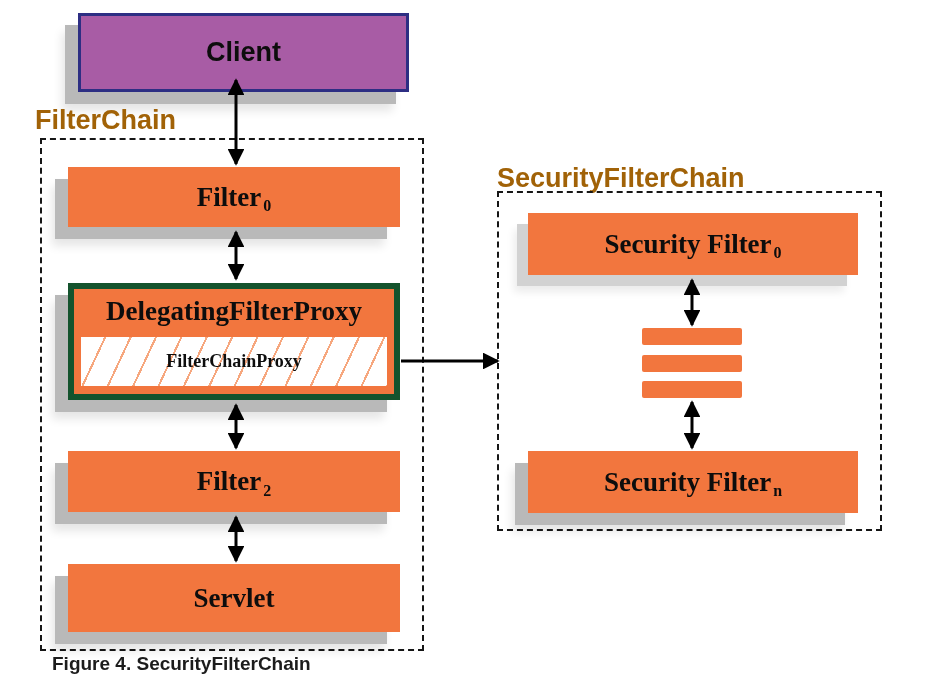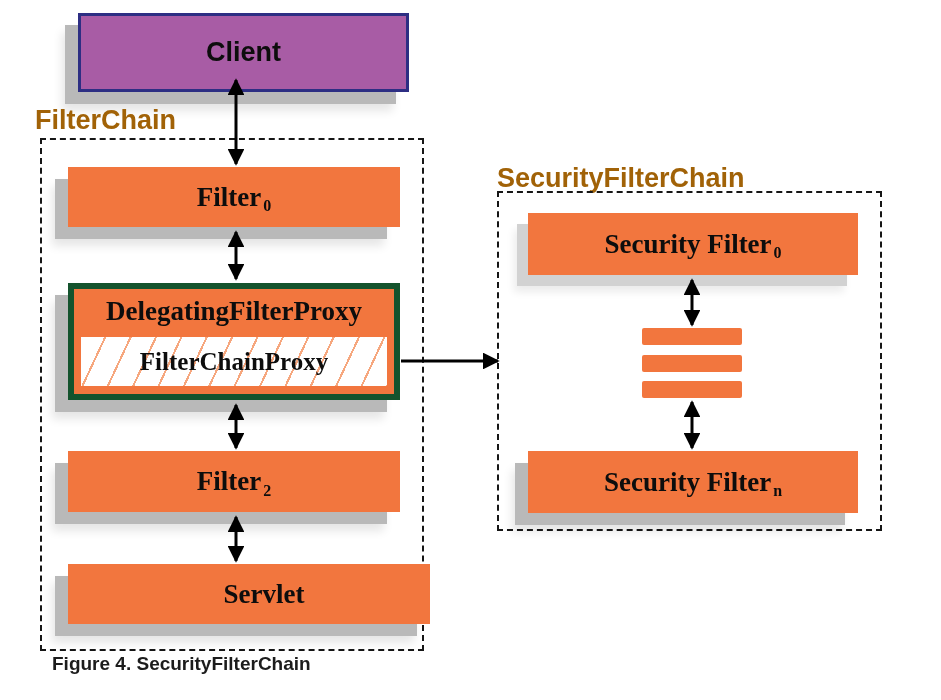--- a/index.html
+++ b/index.html
@@ -39,24 +39,24 @@
     height:44px;display:flex;align-items:center;justify-content:center;
     font-weight:bold;font-size:27px;color:#0d0d0d;
   }
   .hatch{
     position:absolute;left:5px;right:5px;top:46px;bottom:6px;
     background:
       repeating-linear-gradient(115deg, rgba(255,255,255,0) 0 21px, var(--hatch-orange) 21px 23px),
       #ffffff;
     border:2px solid var(--box-orange);box-sizing:border-box;
     display:flex;align-items:center;justify-content:center;
-    font-weight:bold;font-size:25px;color:#0d0d0d;
+    font-weight:bold;font-size:18px;color:#0d0d0d;
   }
   .filter2{left:68px;top:451px;width:332px;height:61px;}
-  .servlet{left:68px;top:564px;width:332px;height:60px;padding-left:30px;}
+  .servlet{left:68px;top:564px;width:332px;height:68px;}
   .sf0{left:528px;top:213px;width:330px;height:62px;
        box-shadow:-11px 11px 0 0 #d2d2d2, -14px 17px 8px rgba(0,0,0,0.08);}
   .sfn{left:528px;top:451px;width:330px;height:62px;}
   .bar{
     position:absolute;left:642px;width:100px;height:17px;background:var(--box-orange);
     border-radius:2px;
   }
   .bar1{top:328px;} .bar2{top:355px;} .bar3{top:381px;}
   .sub{font-size:16px;position:relative;top:9px;margin-left:2px;font-weight:bold;}
   .caption{

